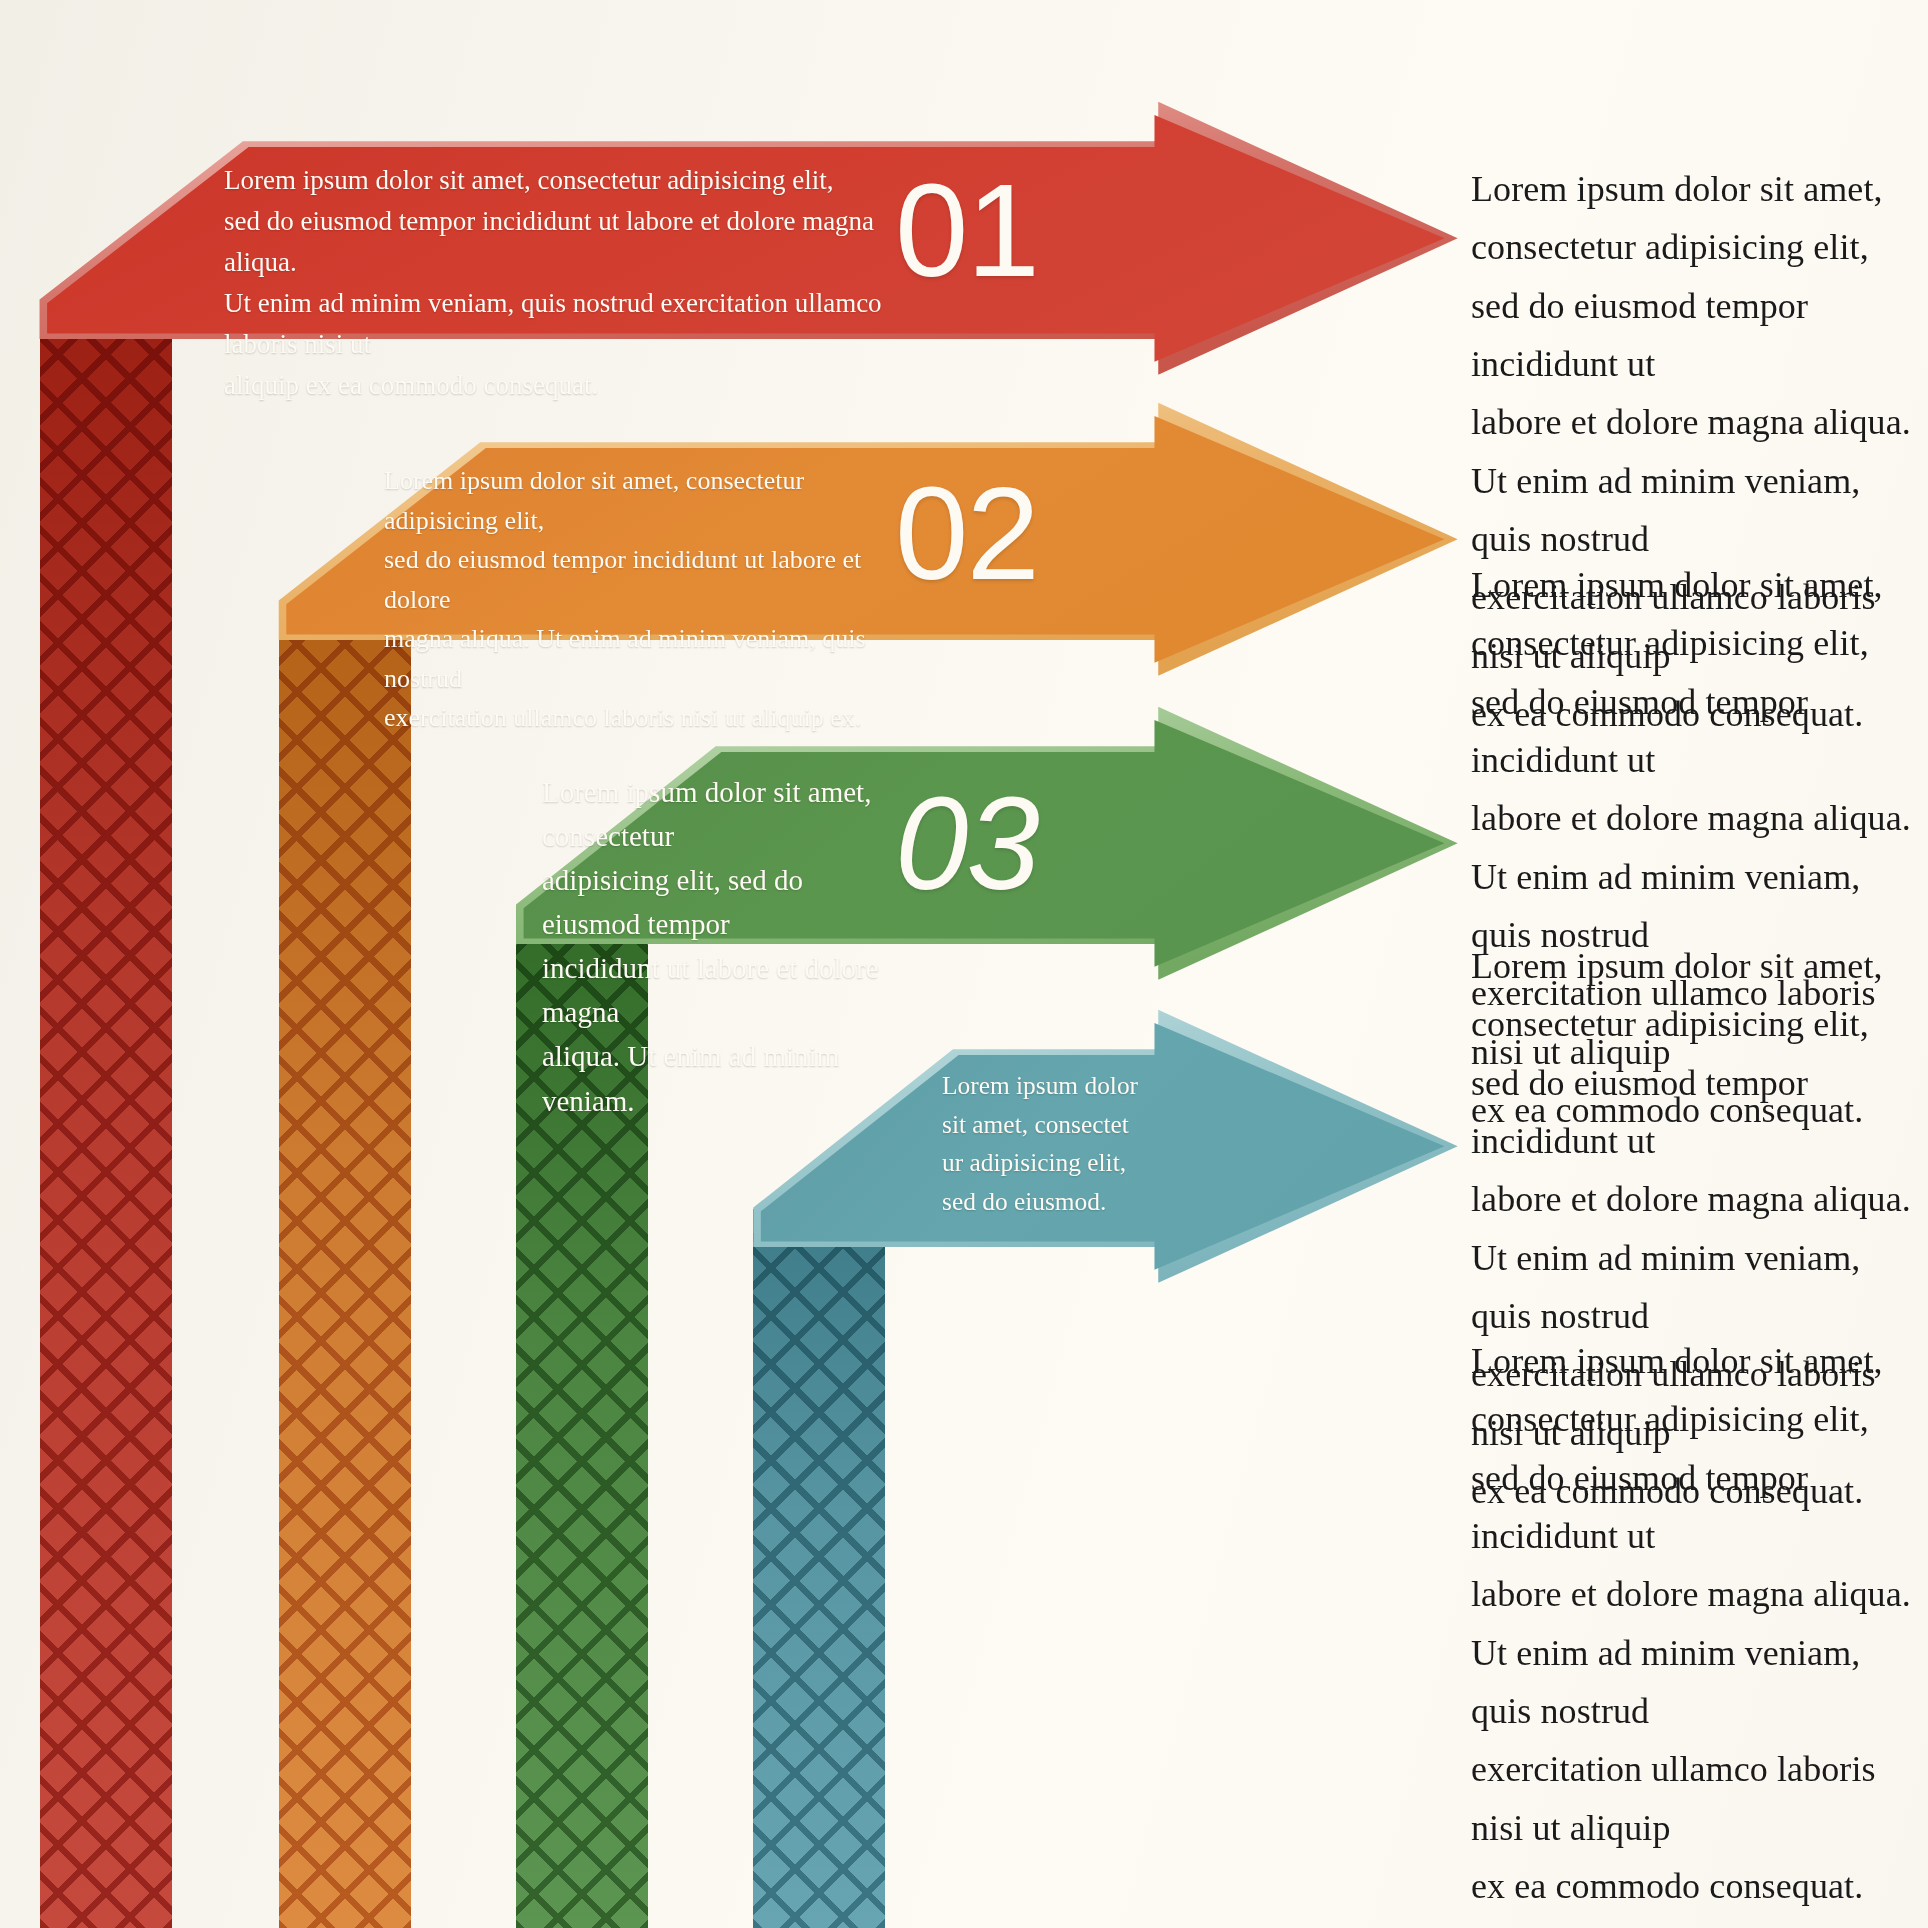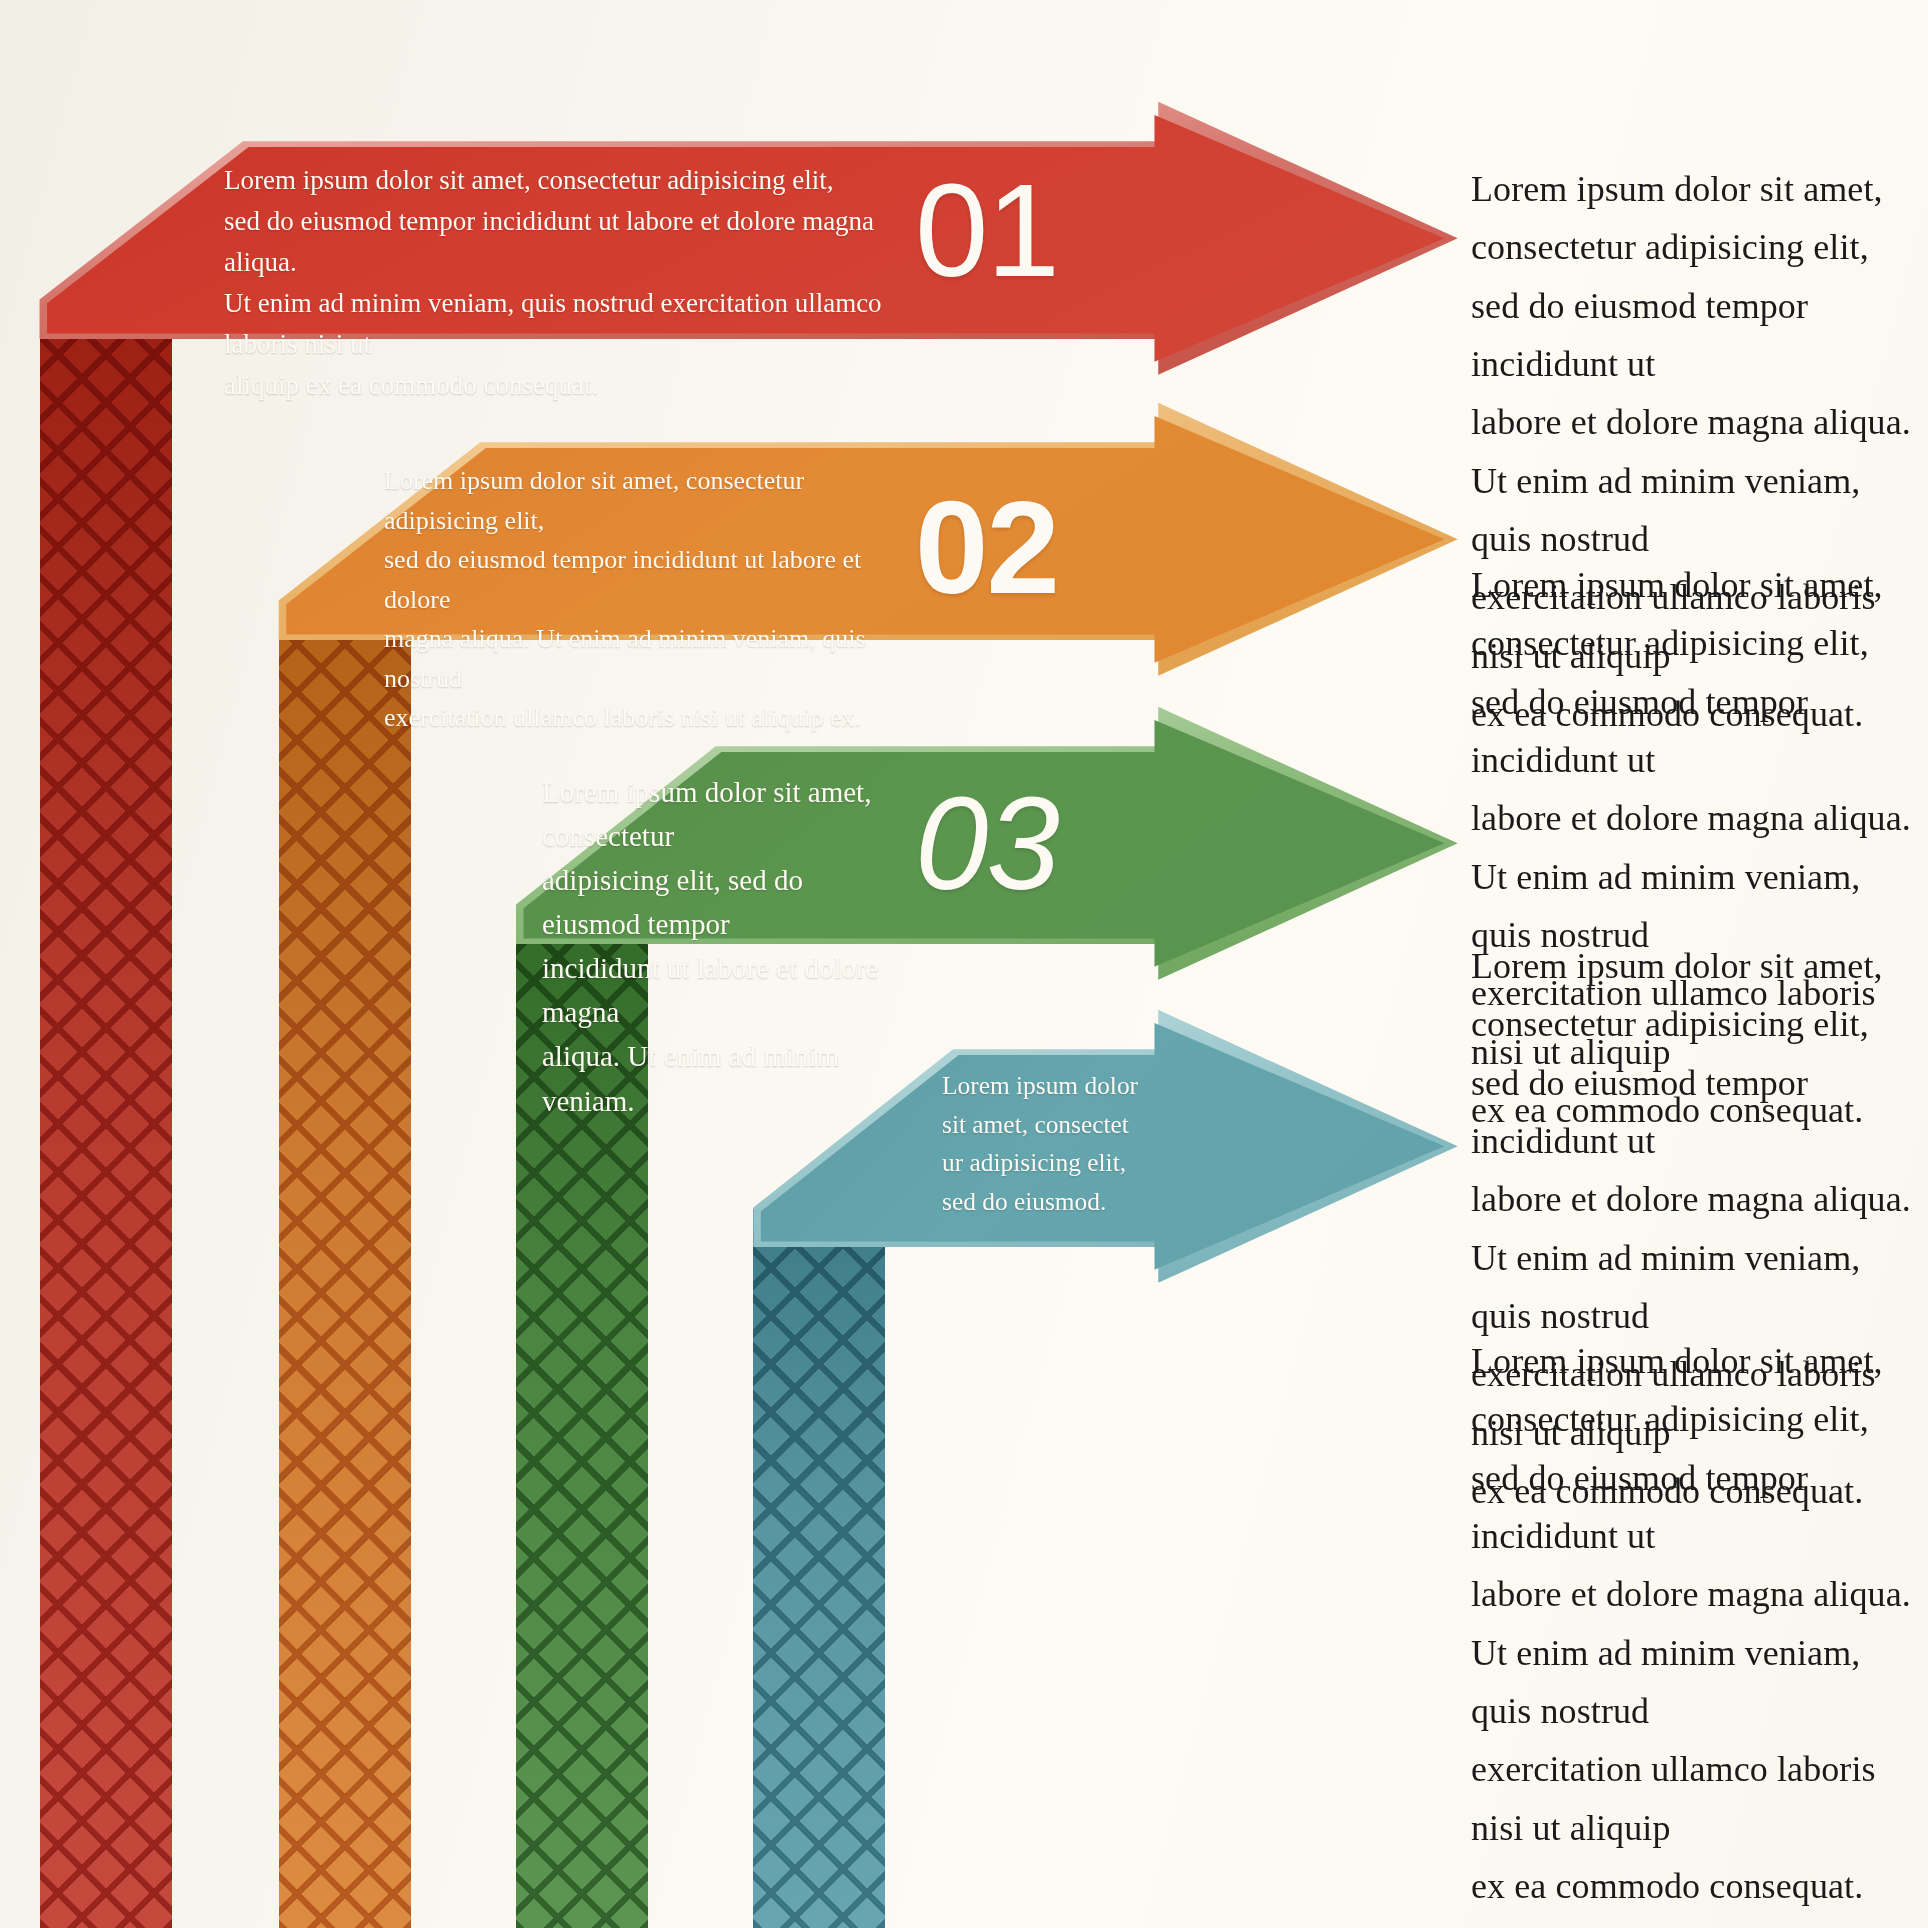--- a/index.html
+++ b/index.html
@@ -64,21 +64,20 @@
     white-space: pre-line;
   }
   .arrow-number {
     position: absolute;
     color: #fdfaf3;
     font-family: "Liberation Sans", "DejaVu Sans", sans-serif;
     font-weight: 400;
     letter-spacing: -1.9px;
     text-shadow: 0 1.9px 3.8px rgba(0,0,0,0.14);
     line-height: 1;
-    margin-left: 20px;
   }
 
   
   .side-text {
     position: absolute;
     color: #1a1a1a;
     font-family: "Liberation Serif", "DejaVu Serif", serif;
     font-size: 36px;
     line-height: 1.62;
     white-space: pre-line;
@@ -150,21 +149,21 @@
           <stop offset="100%" stop-color="#e3a24f"></stop>
         </linearGradient>
       </defs>
       <path d="M 510,30 L 1230,30 L 1230,-12 L 1548,133 L 1230,278 L 1230,240 L 296,240 L 296,198 Z" fill="url(#e2)"></path>
       <path d="M 516,36 L 1226,36 L 1226,2 L 1534,133 L 1226,264 L 1226,234 L 304,234 L 304,202 Z" fill="url(#g2)"></path>
     </svg>
     <div class="arrow-text" style="left:384px; top:47px; width:508px; font-size:26px;">Lorem ipsum dolor sit amet, consectetur adipisicing elit,
 sed do eiusmod tempor incididunt ut labore et dolore
 magna aliqua. Ut enim ad minim veniam, quis nostrud
 exercitation ullamco laboris nisi ut aliquip ex.</div>
-    <div class="arrow-number" style="left:895px; top:68px; font-size:132px;font-weight:bold;">02</div>
+    <div class="arrow-number" style="left:895px; top:54px; font-size:132px;">02</div>
   </div>
 
   <div class="arrow-row" style="left:0px; top:718px; width:1469px; height:358px;">
     <svg class="arrow-svg" width="1469" height="358" viewBox="0 0 1560 380">
       <defs>
         <linearGradient id="g3" x1="0" y1="0" x2="1" y2="0.35">
           <stop offset="0%" stop-color="#548d48"></stop>
           <stop offset="50%" stop-color="#5b964e"></stop>
           <stop offset="100%" stop-color="#5a9550"></stop>
         </linearGradient>

